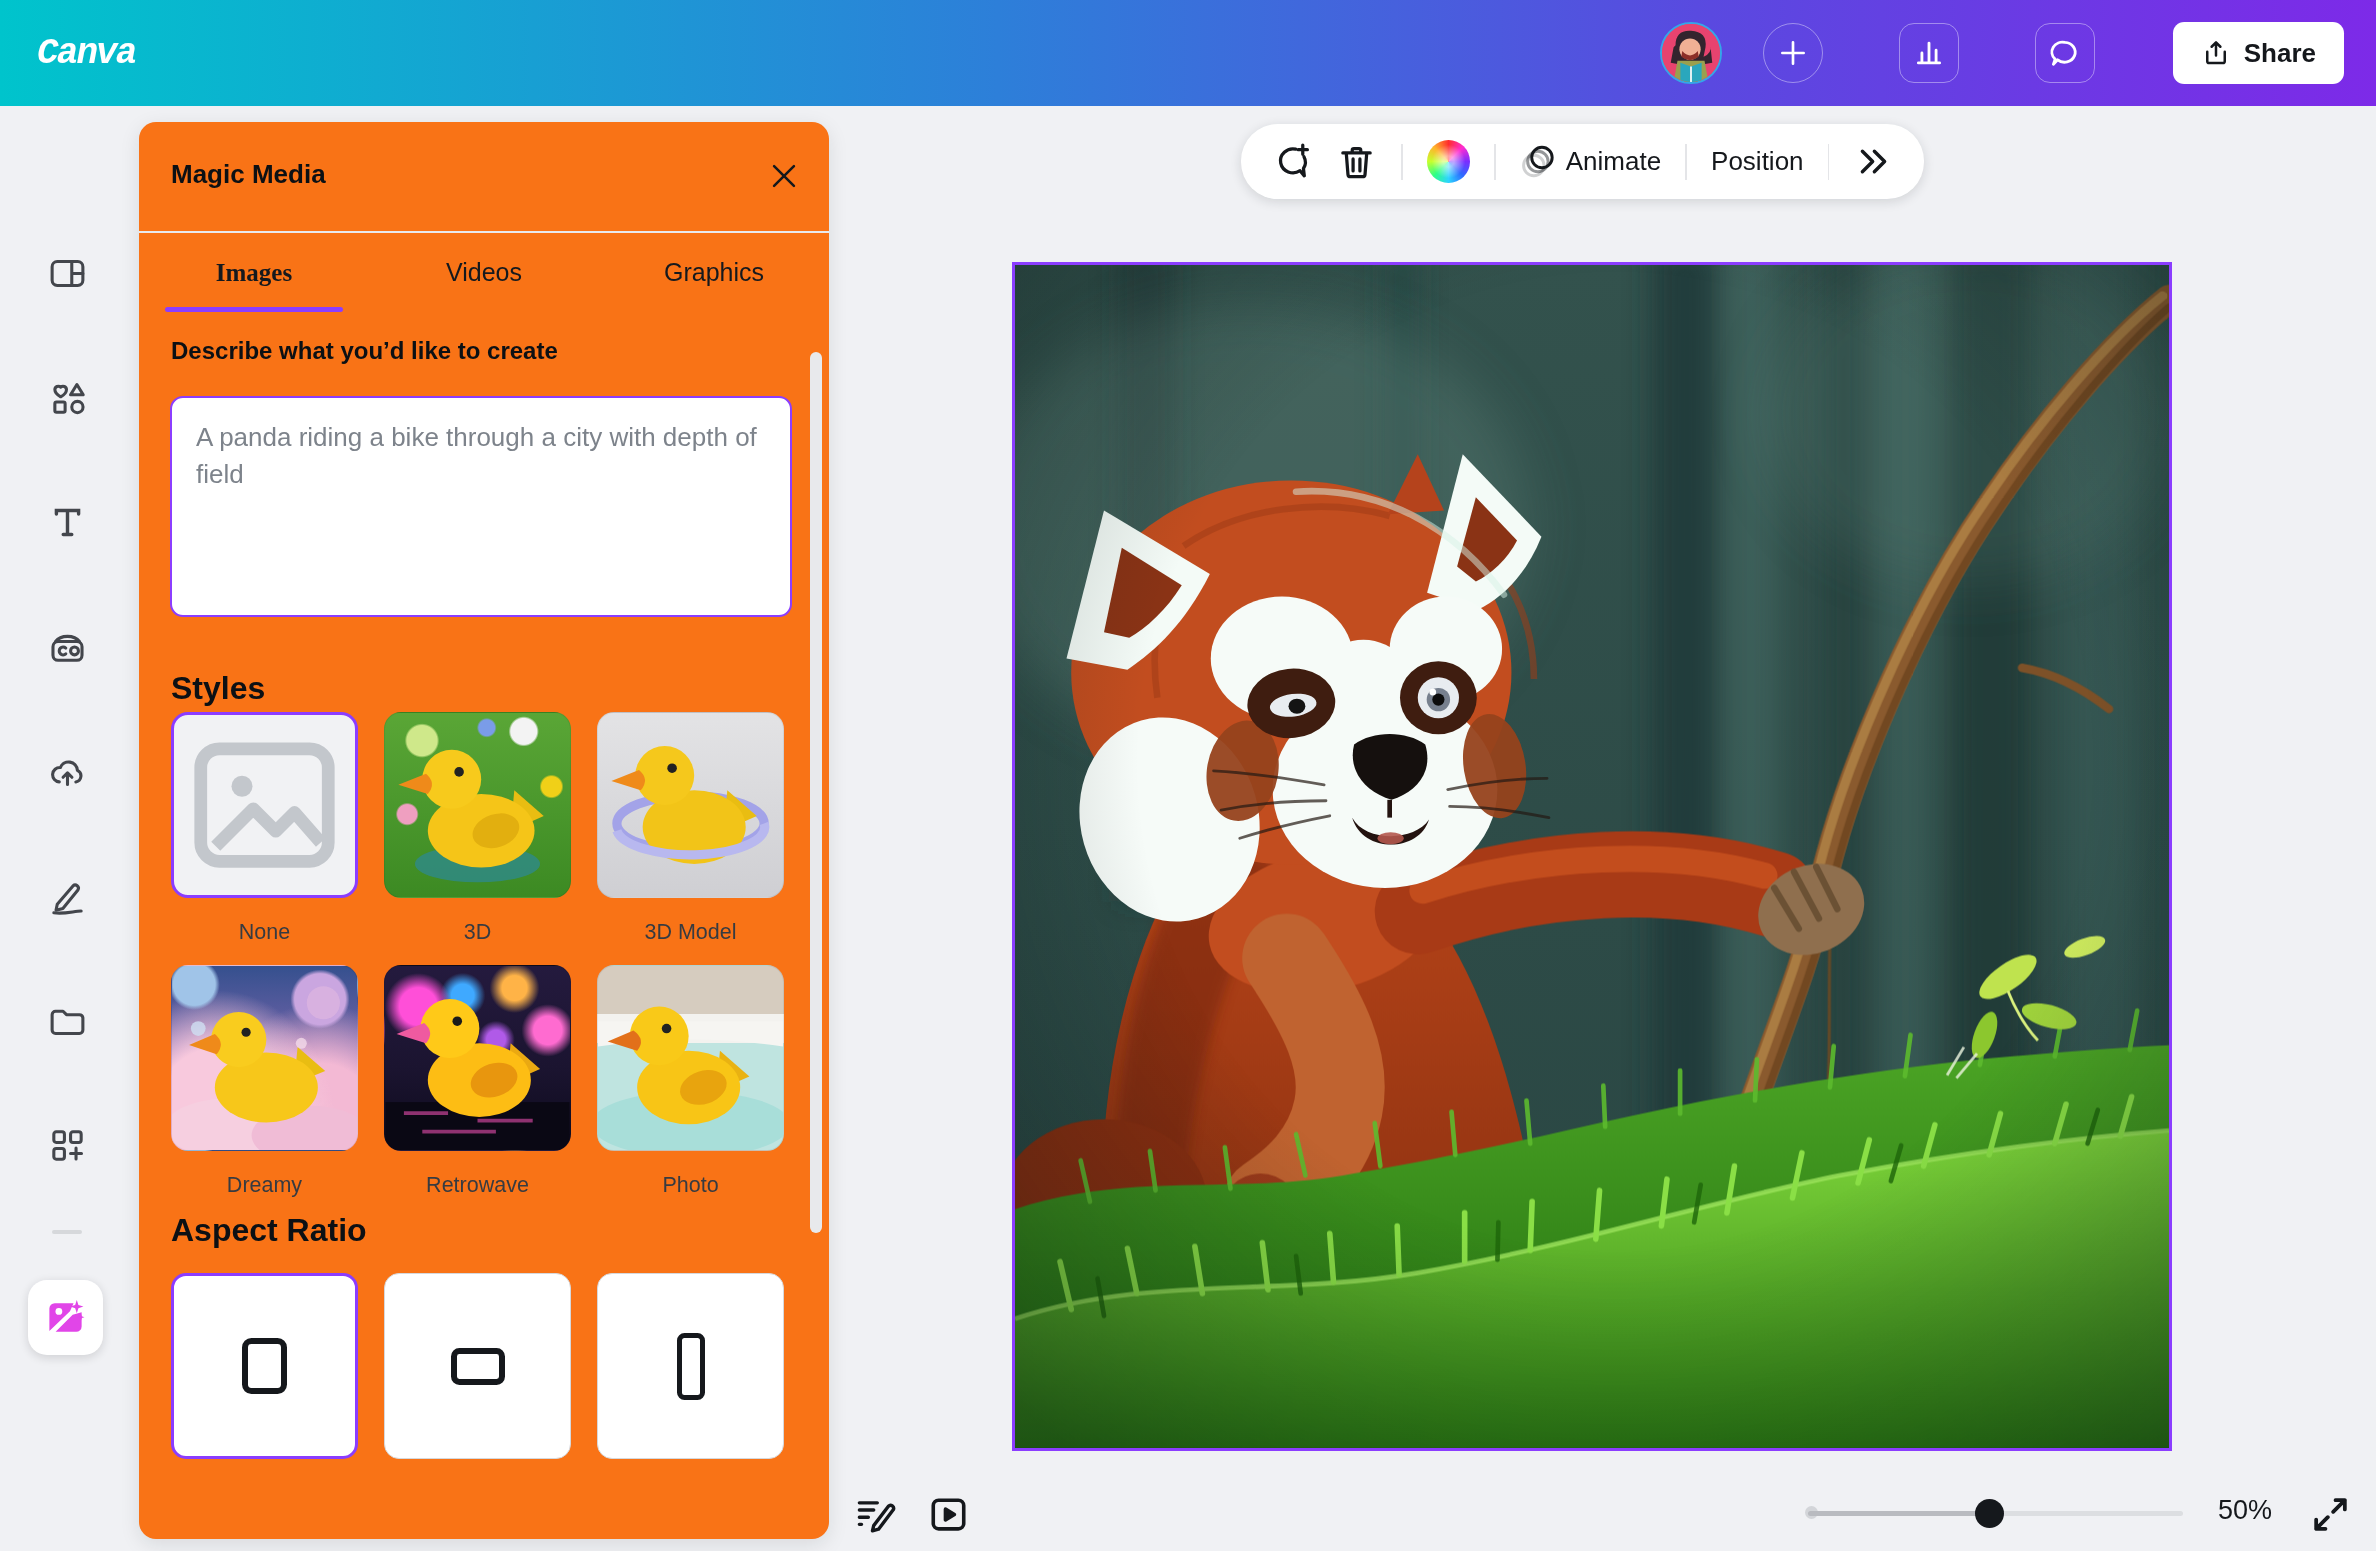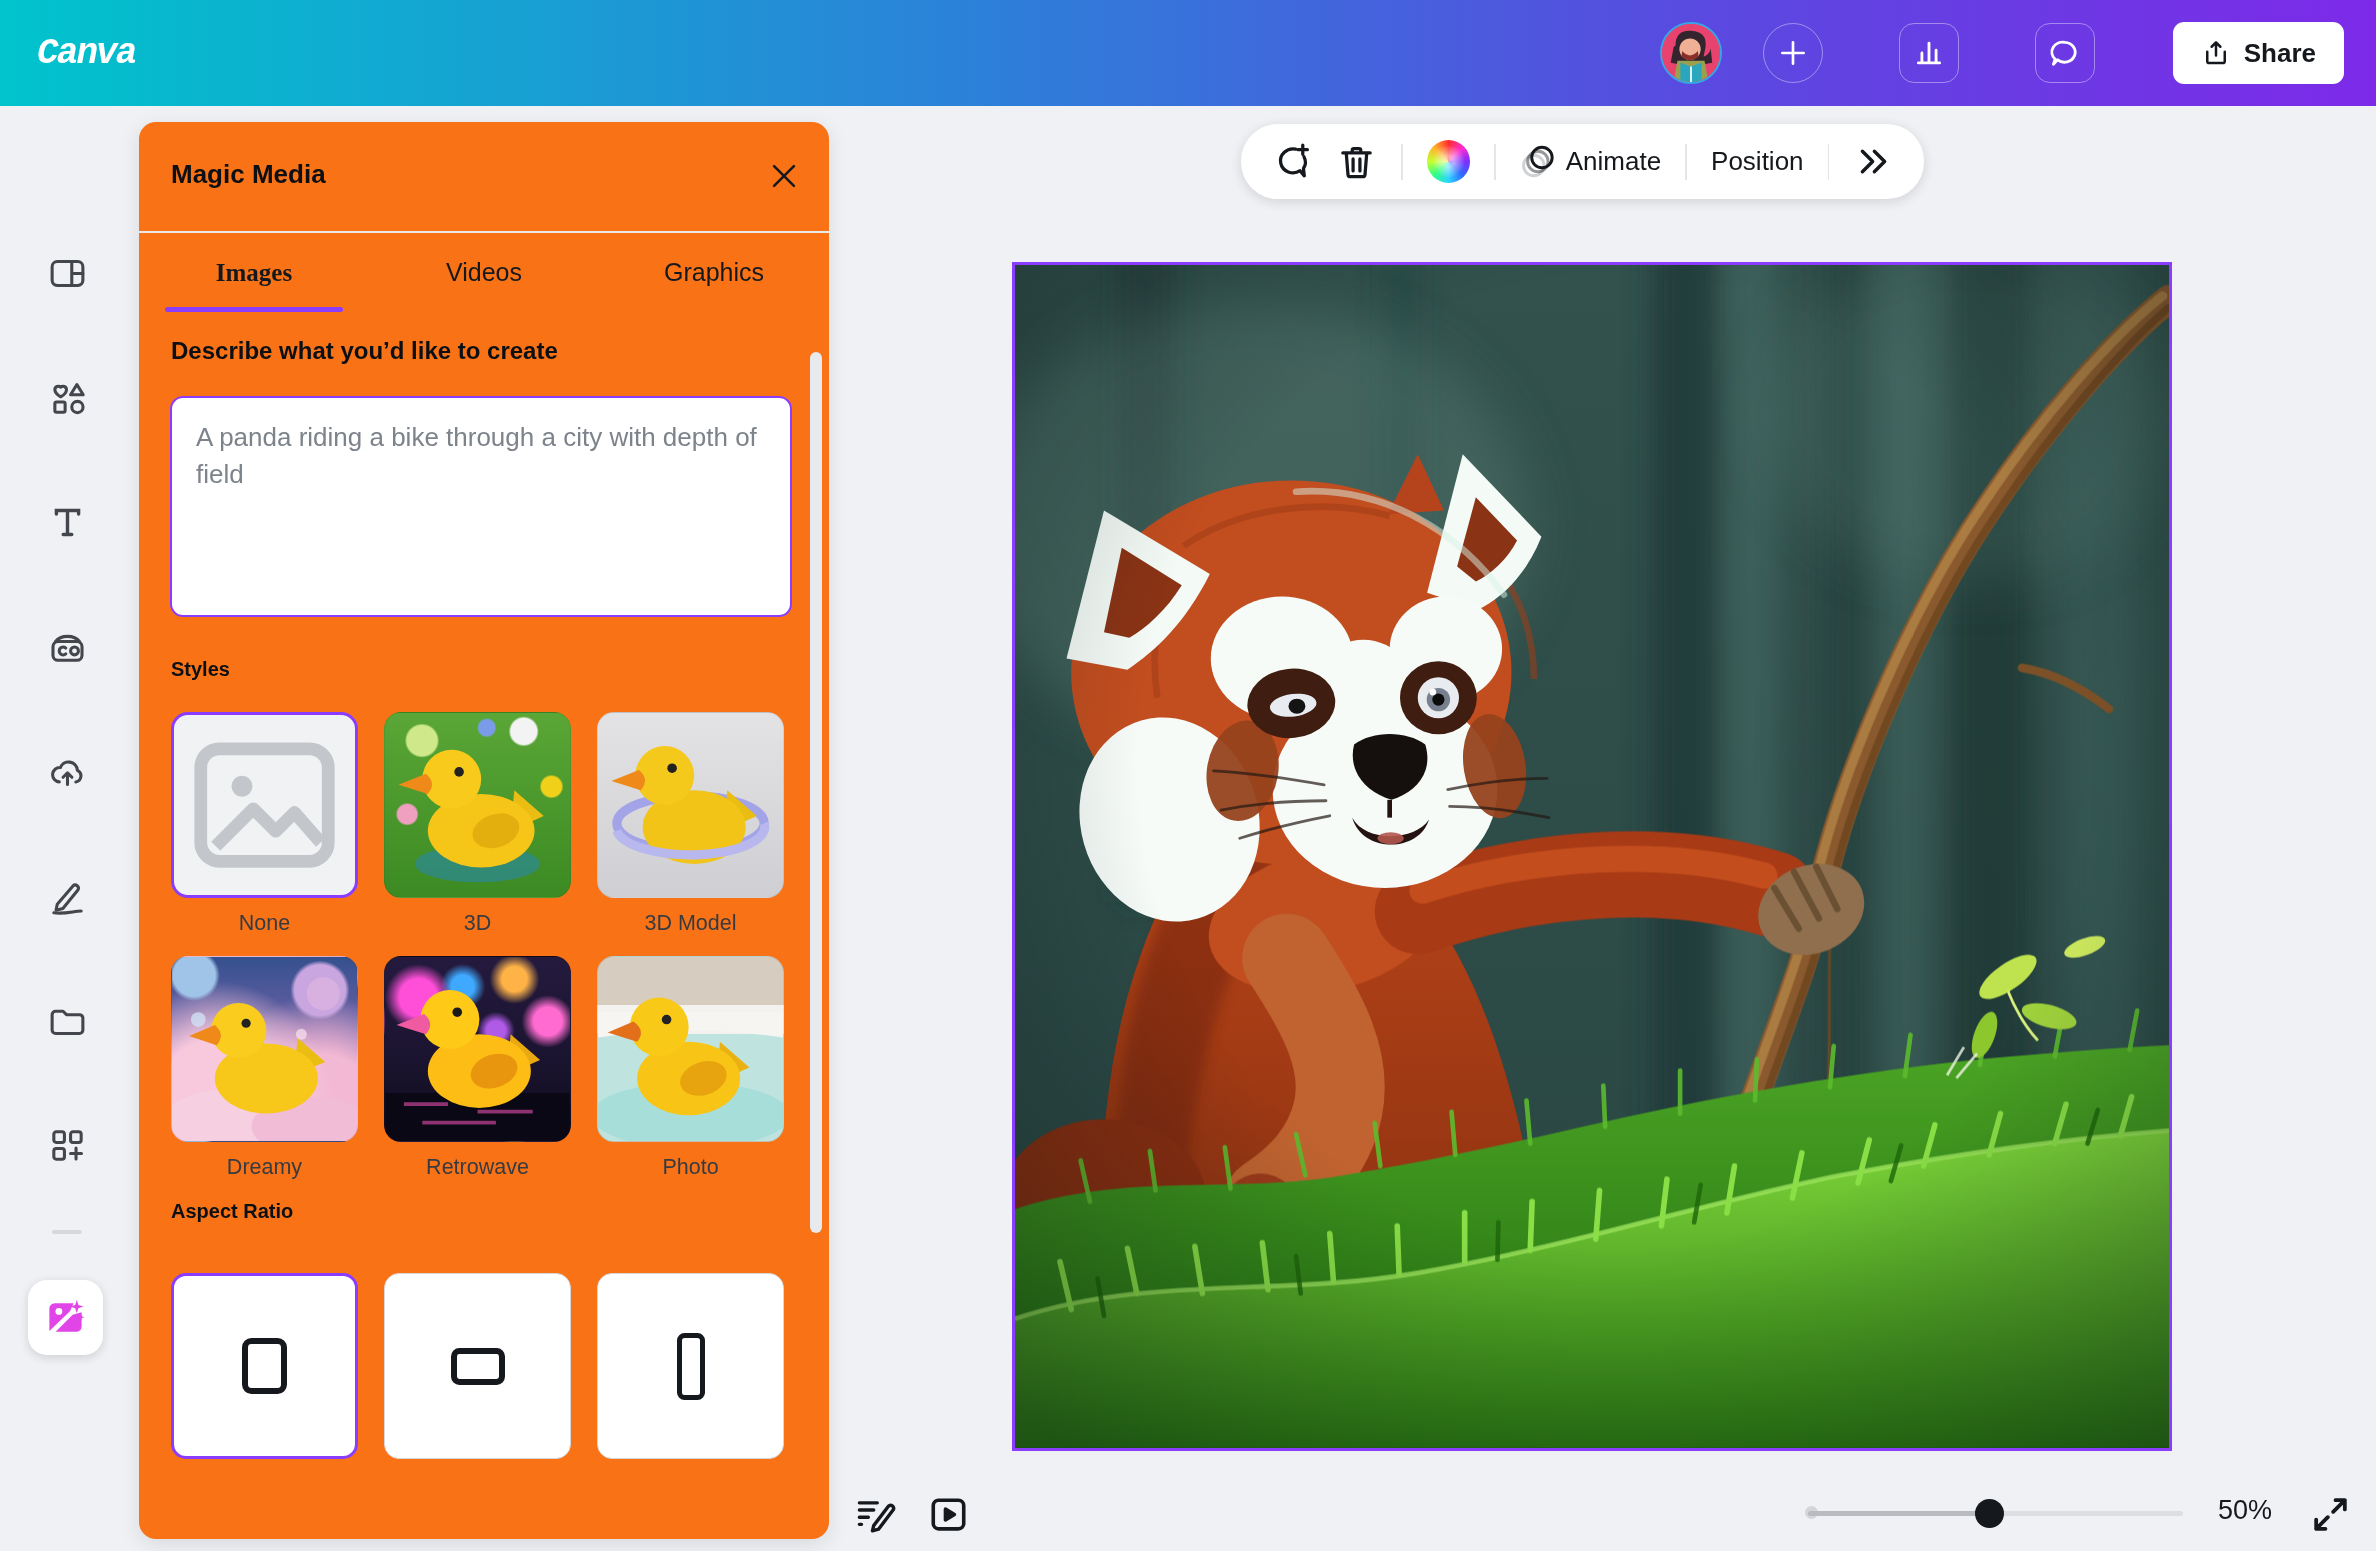--- a/index.html
+++ b/index.html
@@ -39,29 +39,29 @@
   .tab { flex:1; display:flex; align-items:center; justify-content:center; font-size:25px;
     color:#15191e; position:relative; cursor:pointer; }
   .tab.active { font-weight:700;font-family:Liberation Serif, serif; }
   .tab.active::after { content:""; position:absolute; left:26px; right:26px; bottom:0; height:4.7px;
     border-radius:2.8px; background:#8b3dff; }
   .prompt-label { position:absolute; left:32px; top:215px; font-size:24px; font-weight:700; color:#0c1014; }
   .prompt-box { position:absolute; left:31px; top:274px; width:622px; height:221px; border:2.8px solid #8b3dff;
     border-radius:13px; background:#fff; padding:20.6px 24px; font-family:"Liberation Sans",sans-serif;
     font-size:26px; line-height:1.42; color:#15181c; resize:none; outline:none; }
   .prompt-box::placeholder { color:#7d838b; }
-  .section-label { position:absolute; left:32px; font-size:20px; font-weight:700; color:#0c1014; }
+  .section-label { position:absolute; left:32px; font-size:32px; font-weight:700; color:#0c1014;margin-top:12px; }
   .styles-grid { position:absolute; left:32px; top:590px; width:626px; display:grid;
     grid-template-columns:repeat(3,187px); column-gap:26px; row-gap:0; }
   .style-opt { width:187px; display:flex; flex-direction:column; align-items:center; margin-bottom:19.7px; cursor:pointer; }
   .thumb { width:187px; height:186px; border-radius:17px; overflow:hidden; position:relative;
     border:1.9px solid rgba(20,25,30,.08); }
   .style-opt.selected .thumb { border:3.7px solid #8b3dff; background:#f1f2f4; }
   .thumb svg { position:absolute; inset:0; width:100%; height:100%; }
-  .style-name { margin-top:13px; font-size:21.5px; color:#373b41; }
+  .style-name { margin-top:22px; font-size:21.5px; color:#373b41; }
   .thumb-none { background:#f1f2f4; display:flex; align-items:center; justify-content:center; }
   .thumb-3d { background:radial-gradient(circle at 20% 15%, #cfe88a 0 7%, transparent 8%),
               radial-gradient(circle at 75% 10%, #f3f3f3 0 6%, transparent 7%),
               radial-gradient(circle at 90% 40%, #f0d018 0 5%, transparent 6%),
               radial-gradient(circle at 12% 55%, #ef9fc0 0 5%, transparent 6%),
               radial-gradient(circle at 55% 8%, #7a9ce8 0 4%, transparent 5%),
               linear-gradient(180deg,#5aa636,#3c8a23); }
   .thumb-3dmodel { background:linear-gradient(180deg,#e3e3e5,#cfcfd3); }
   .thumb-dreamy { background:radial-gradient(circle at 80% 18%, #caa6e0 0 12%, transparent 14%),
               radial-gradient(circle at 12% 10%, #a0c4e8 0 9%, transparent 11%),

